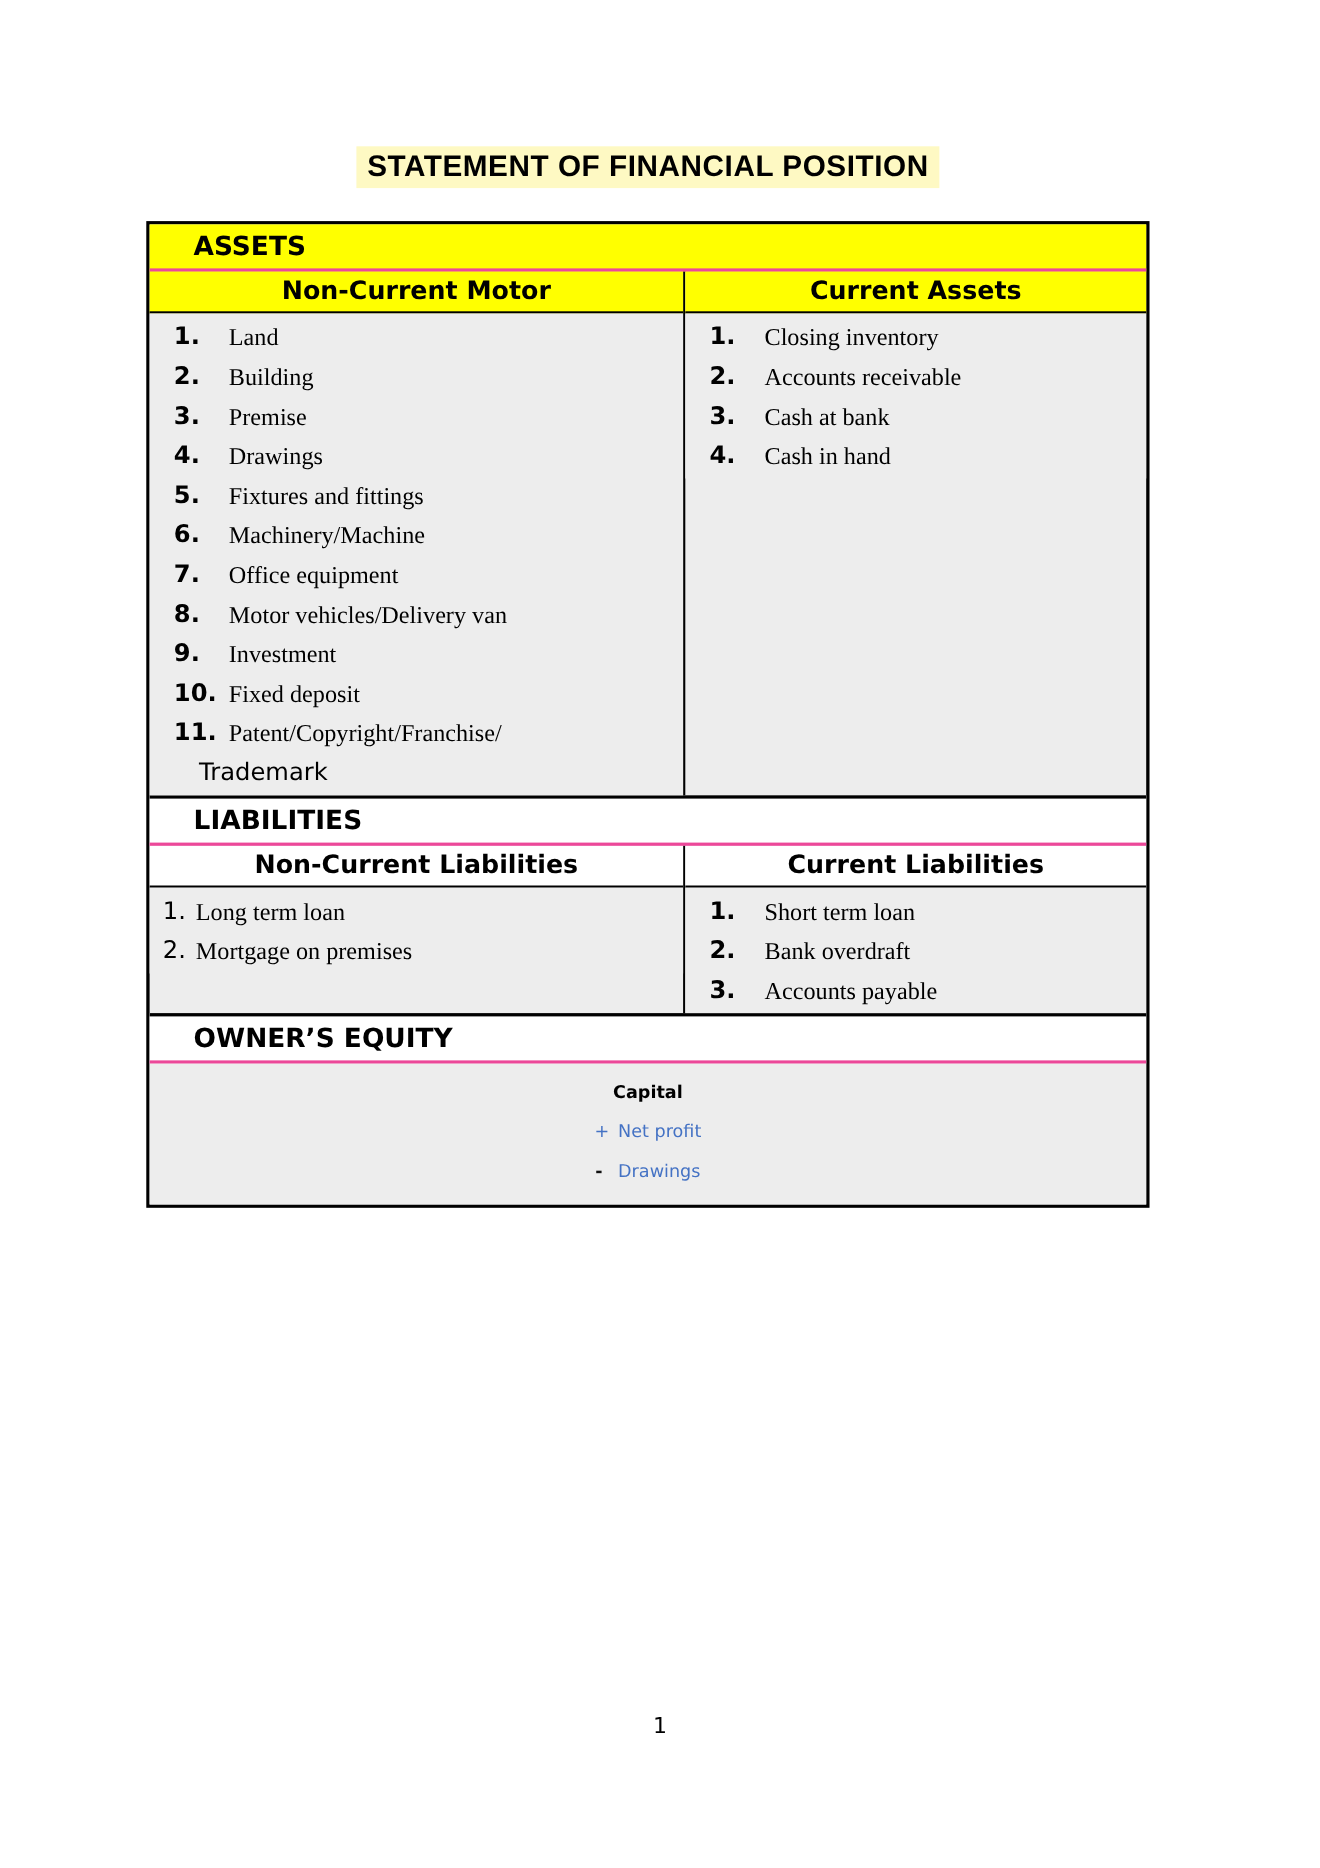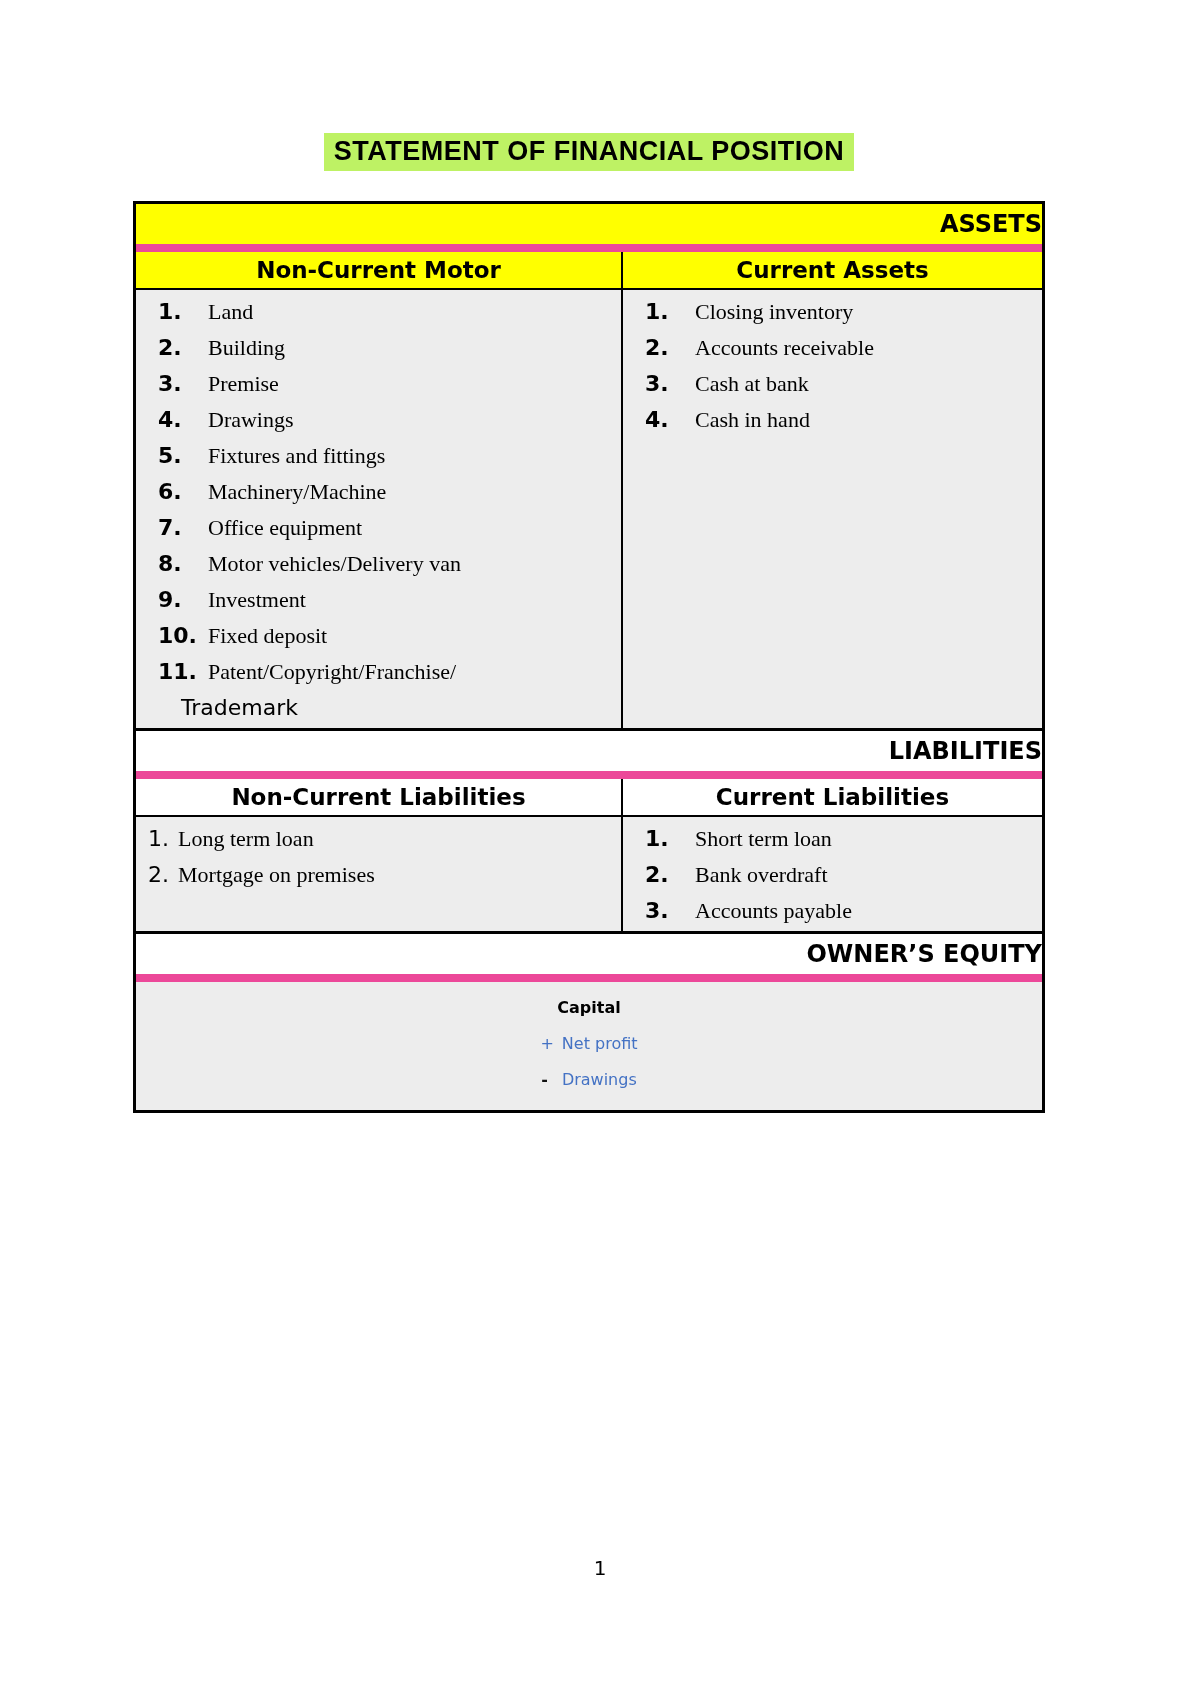--- a/index.html
+++ b/index.html
@@ -19,40 +19,40 @@
     width: 912px;
     margin-left: 133px;
   }
   
   .title-row {
     margin-top: 133px;
     text-align: center;
   }
   .title-highlight {
     display: inline-block;
-    background: #bef264;
+    background: #fef9c3;
     padding: 3px 10px 4px 10px;
     font-size: 27px;
     font-weight: bold;
     letter-spacing: 0.5px;
     font-family: "Liberation Sans", sans-serif;
   }
   
   .fin-table {
     margin-top: 30px;
     border: 3px solid #000;
     background: #ededed;
   }
   .section-head {
-    text-align: right;
+    text-align: left;
     font-weight: bold;
     font-size: 24px;
     line-height: 40px;
     height: 40px;
-    border-bottom: 8px solid #ec4899;
+    border-bottom: 3px solid #ec4899;
     padding-left: 40px;
   }
   .bg-yellow { background: #ffff00; }
   .bg-pink   { background: #ffffff; }
   .two-col { display: flex; }
   .col-left {
     width: 487px;
     border-right: 2px solid #000;
     box-sizing: border-box;
   }

